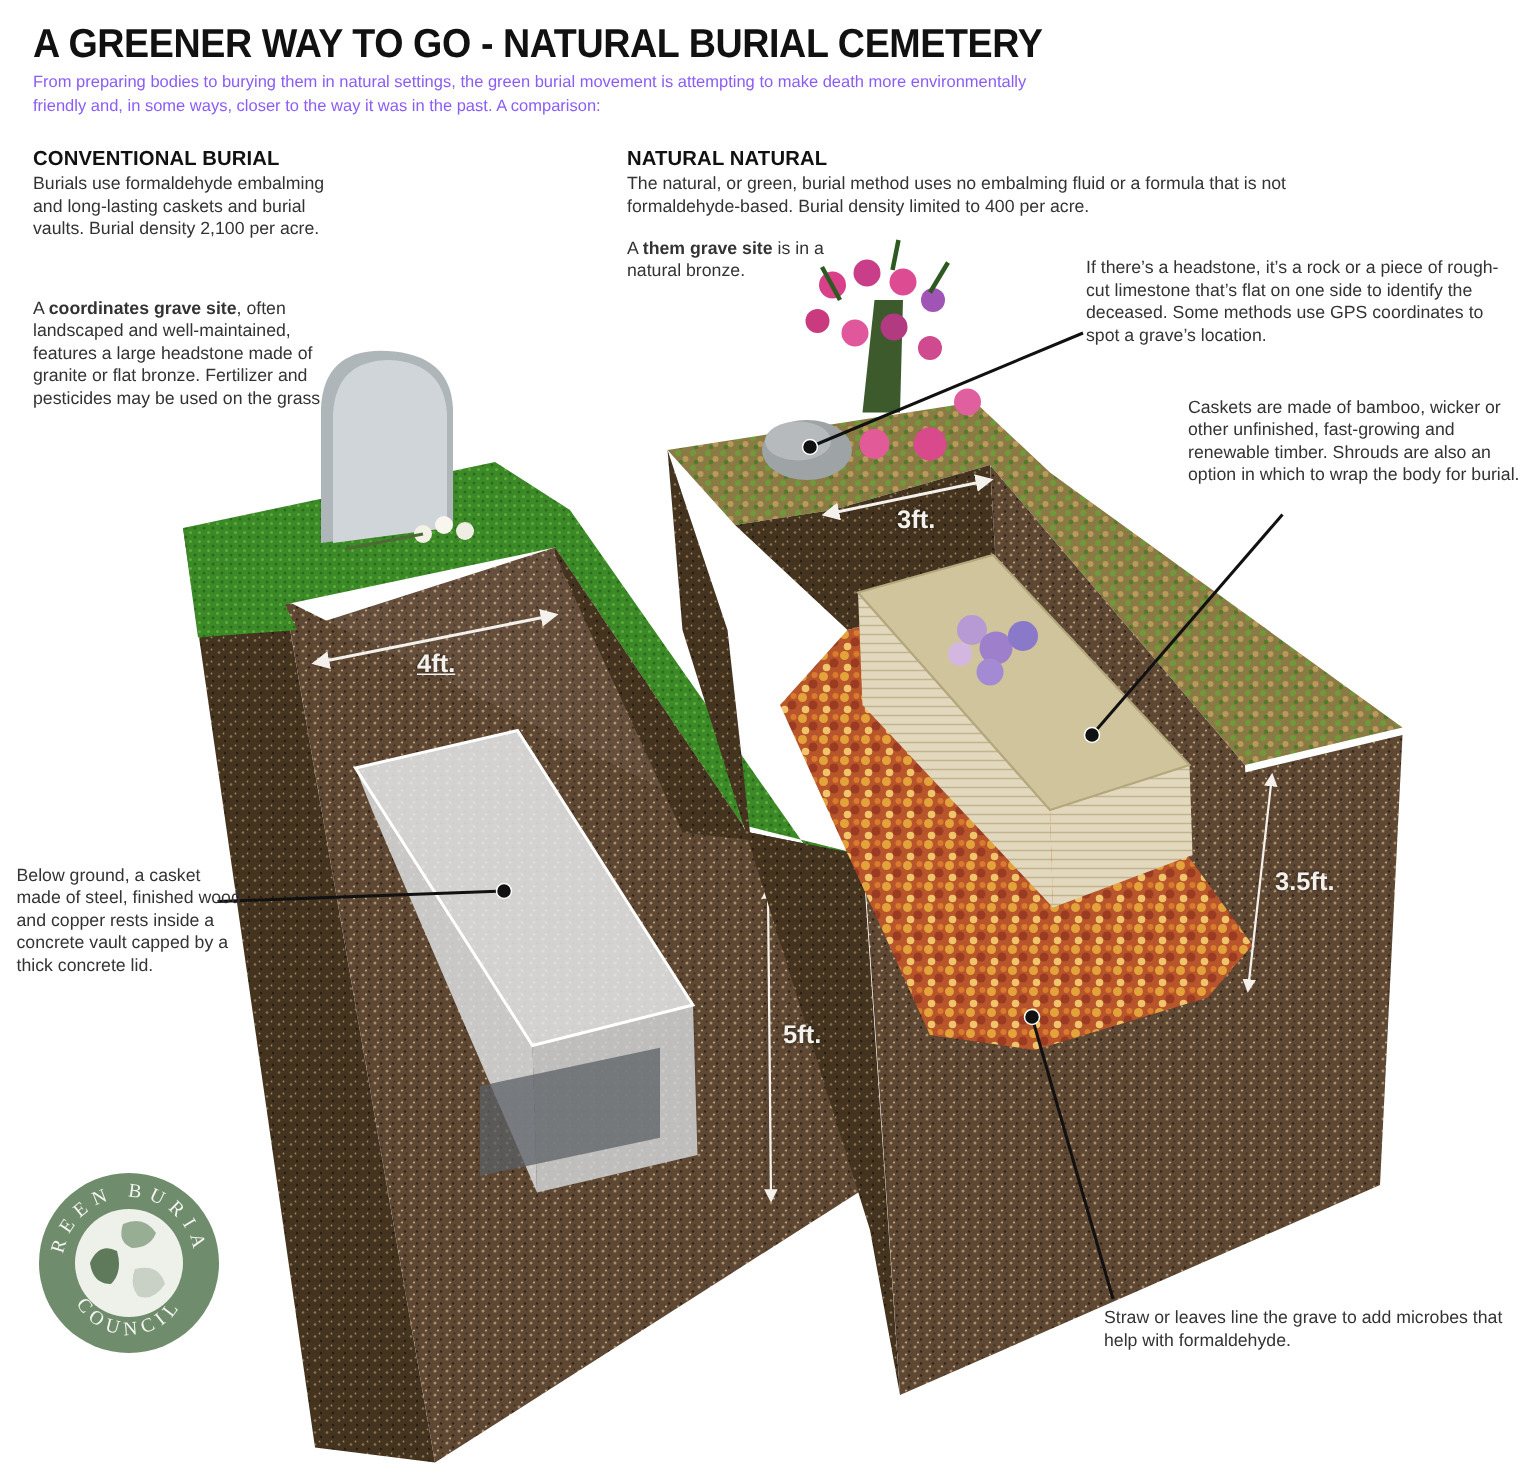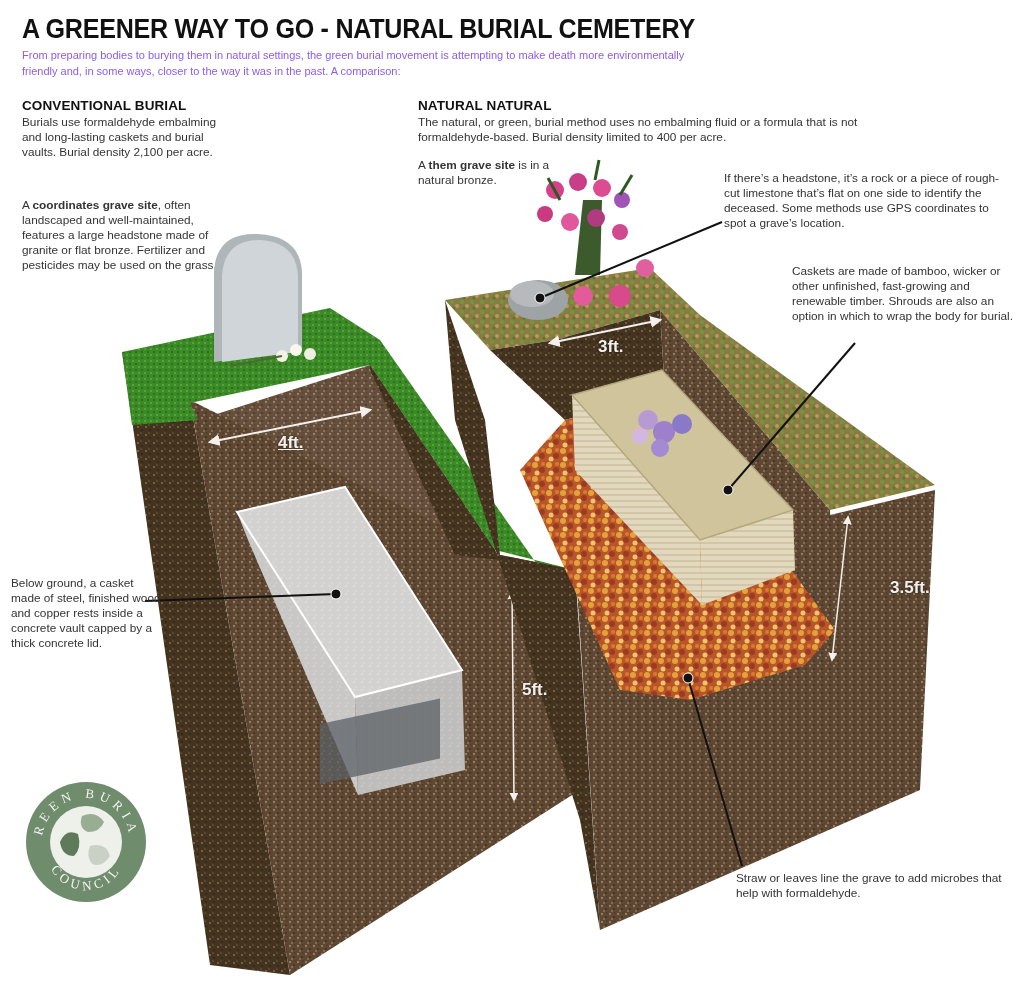--- a/index.html
+++ b/index.html
@@ -176,21 +176,21 @@
     <line x1="145" y1="601" x2="336" y2="594" stroke="#111" stroke-width="2"></line>
     <circle cx="336" cy="594" r="5" fill="#111" stroke="#fff" stroke-width="1"></circle>
     <line x1="688" y1="678" x2="742" y2="866" stroke="#111" stroke-width="2"></line>
     <circle cx="688" cy="678" r="5" fill="#111" stroke="#fff" stroke-width="1"></circle>
   </g>
 </svg>
 
 <div class="abs meas" style="left:278px; top:433px;text-decoration:underline;">4ft.</div>
 <div class="abs meas" style="left:522px; top:680px;text-align:center;">5ft.</div>
 <div class="abs meas" style="left:598px; top:337px;text-align:center;">3ft.</div>
-<div class="abs meas" style="left:850px; top:578px;margin-left:40px;">3.5ft.</div>
+<div class="abs meas" style="left:850px; top:578px;">3.5ft.</div>
 
 <div class="abs body-t note-rock">If there’s a headstone, it’s a rock or a piece of rough-cut limestone that’s flat on one side to identify the deceased. Some methods use GPS coordinates to spot a grave’s location.</div>
 <div class="abs body-t note-casket">Caskets are made of bamboo, wicker or other unfinished, fast-growing and renewable timber. Shrouds are also an option in which to wrap the body for burial.</div>
 <div class="abs body-t note-vault">Below ground, a casket made of steel, finished wood and copper rests inside a concrete vault capped by a thick concrete lid.</div>
 <div class="abs body-t note-straw">Straw or leaves line the grave to add microbes that help with formaldehyde.</div>
 
 <div class="abs logo">
   <svg width="124" height="124" viewBox="0 0 124 124">
     <defs>
       <path id="topArc" d="M18,62 A44,44 0 0 1 106,62"></path>

